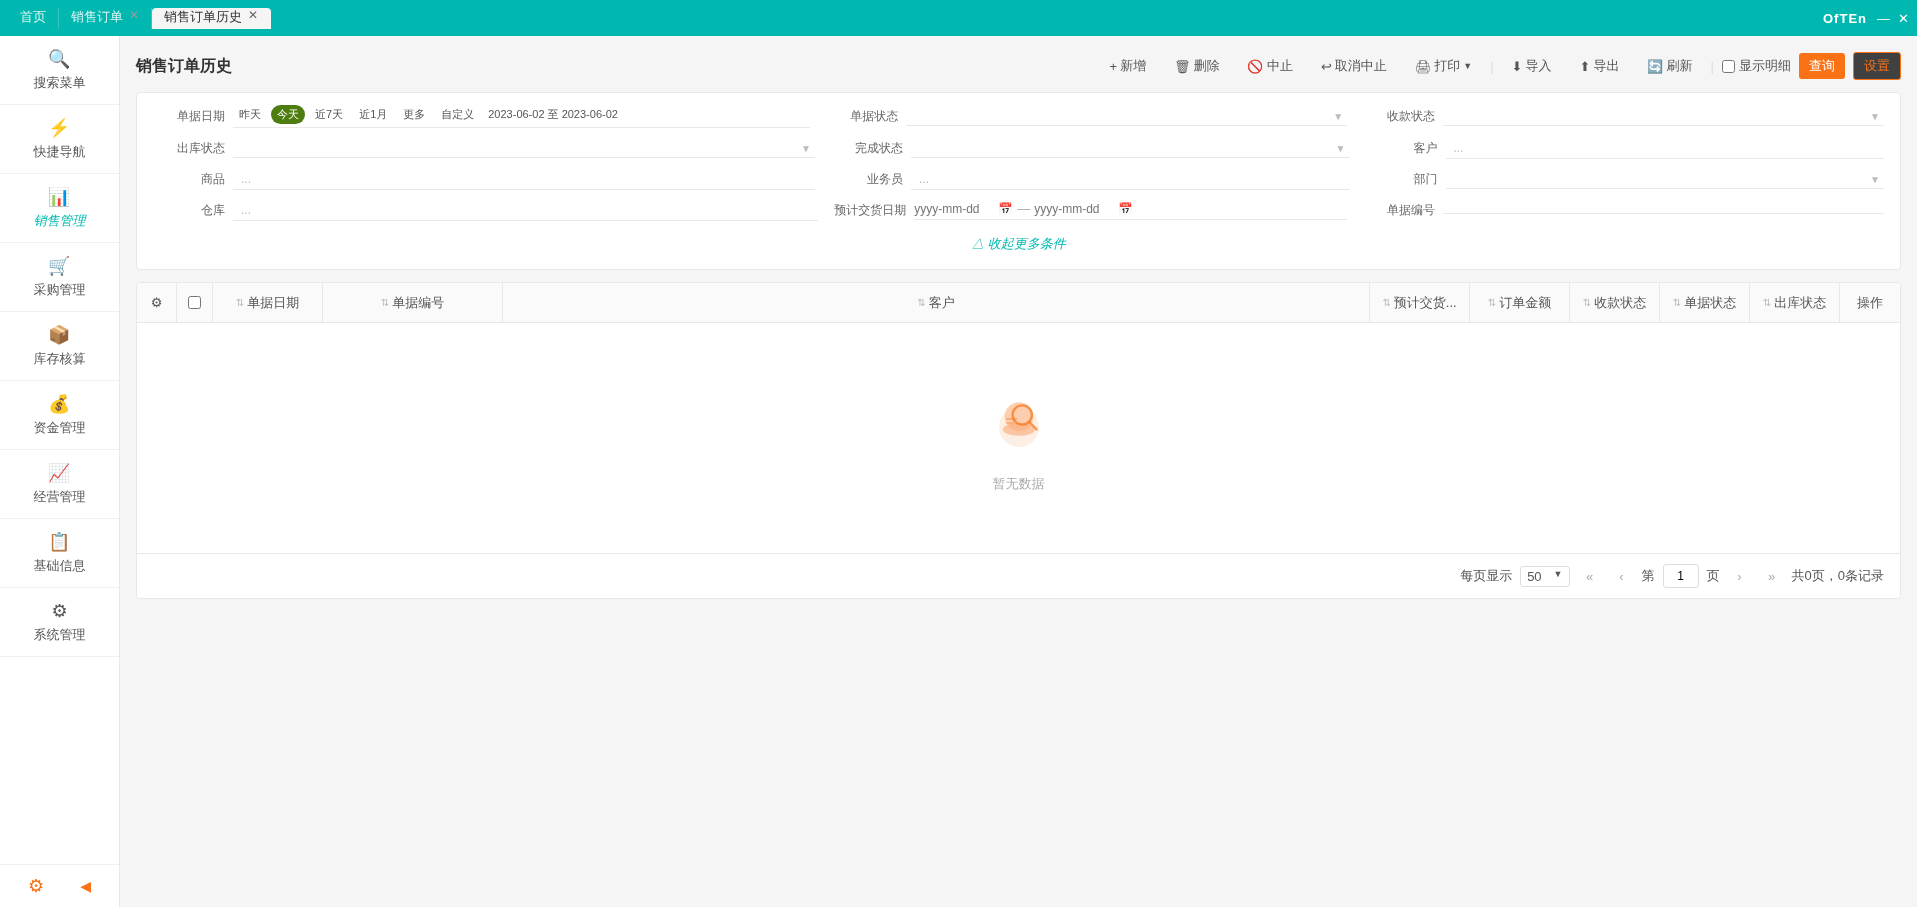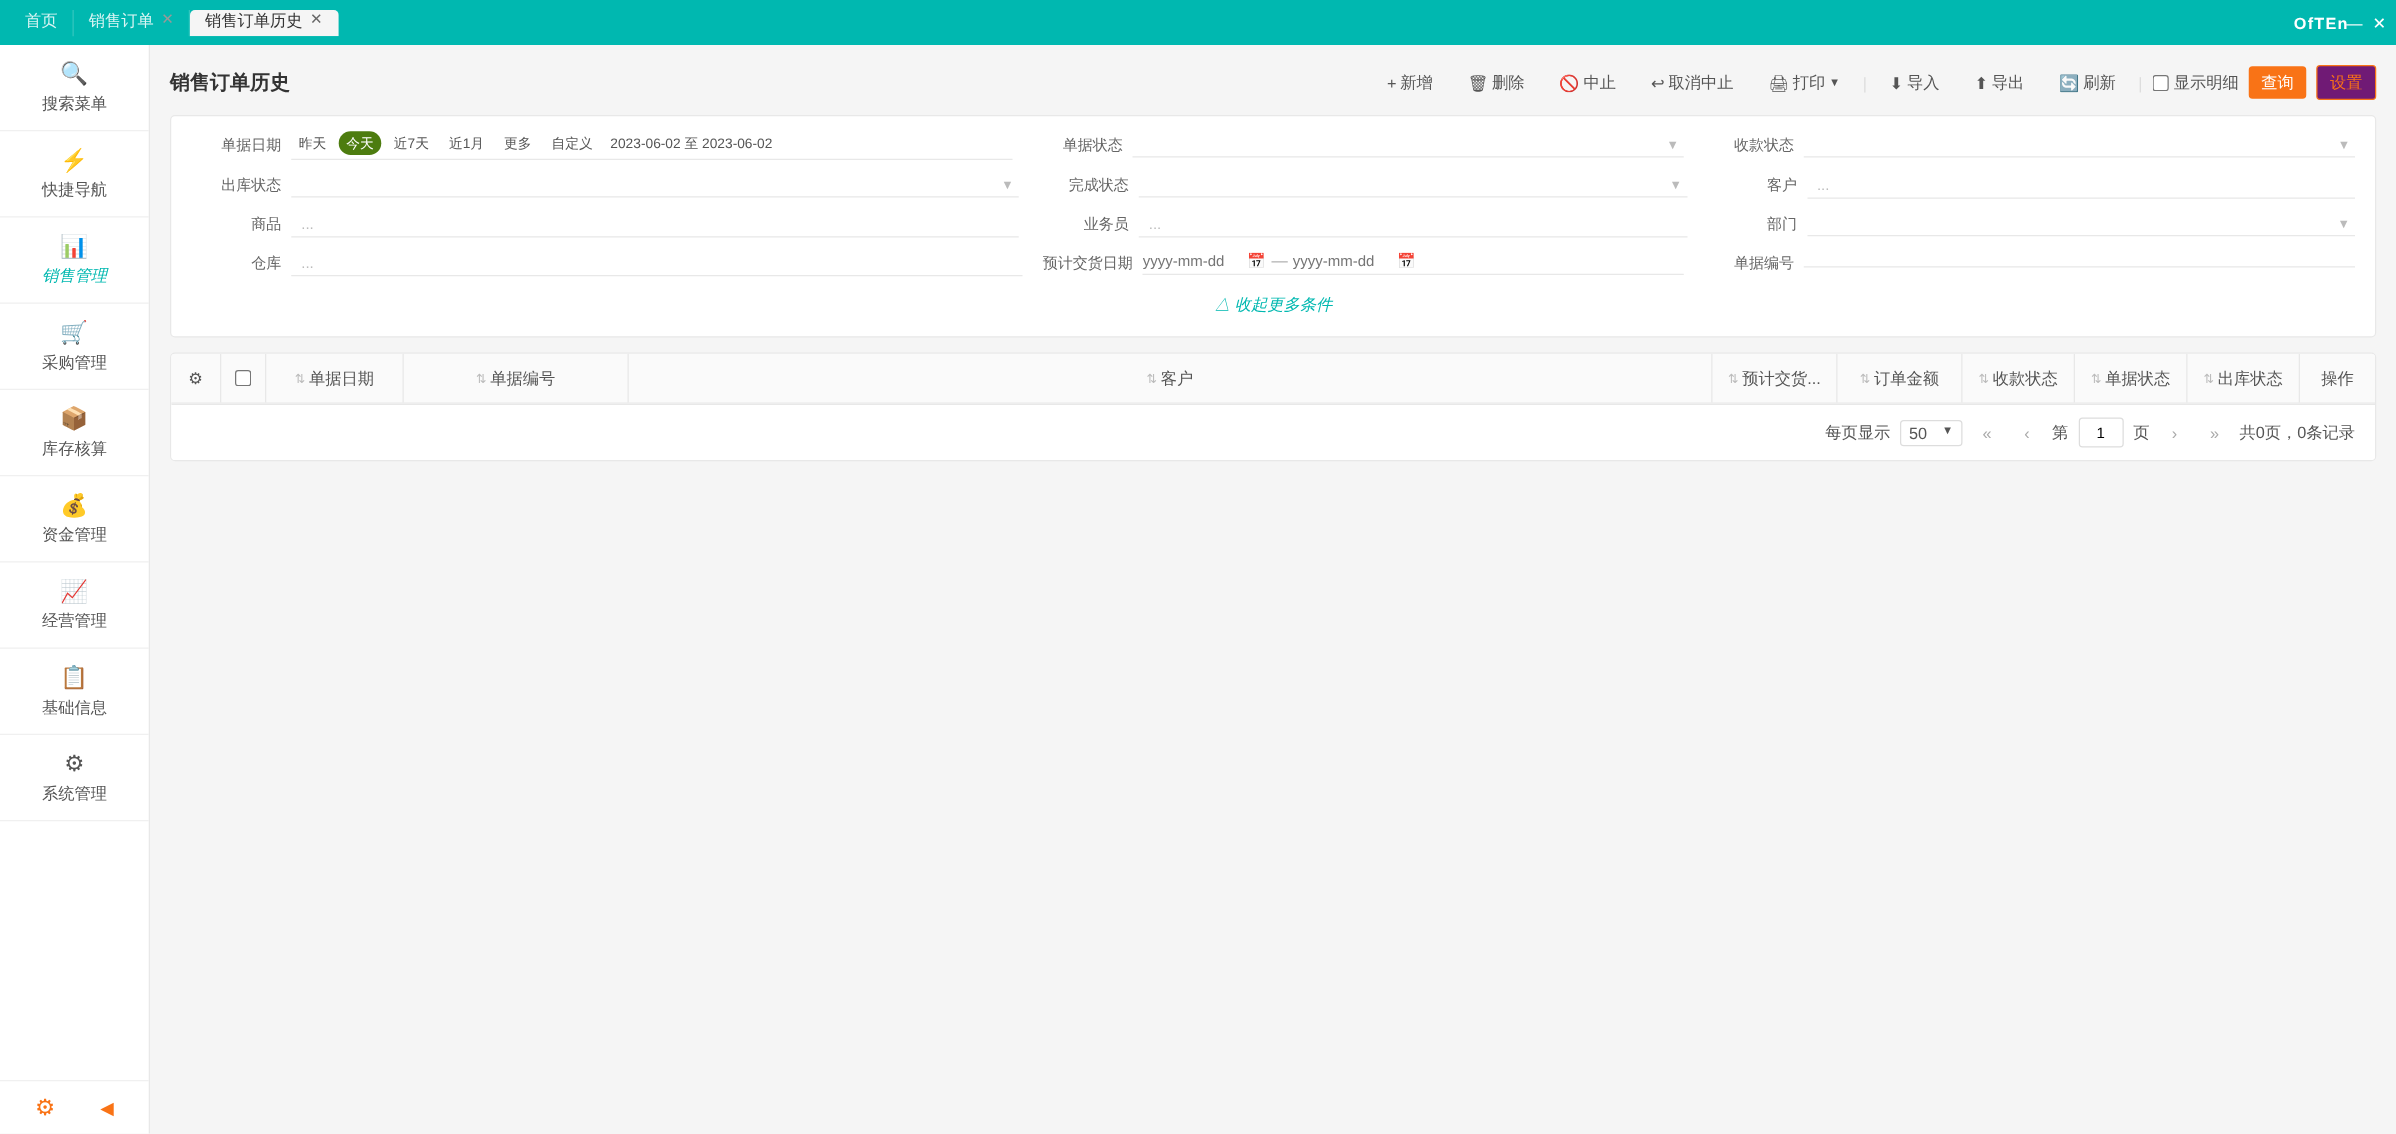--- a/index.html
+++ b/index.html
@@ -40,21 +40,21 @@
     .top-bar-right {
       position: absolute;
       right: 8px;
       display: flex;
       align-items: center;
       gap: 8px;
       color: white;
     }
     .top-bar-brand {
       position: absolute;
-      right: 38px;
+      right: 50px;
       color: white;
       font-size: 13px;
       font-weight: bold;
       letter-spacing: 1px;
     }
 
     
     .main-layout {
       display: flex;
       flex: 1;
@@ -125,21 +125,21 @@
       font-size: 12px;
       background: transparent;
       color: #555;
     }
     .btn-primary {
       background: #f97316;
       color: white;
       border-radius: 3px;
     }
     .btn-setting {
-      background: #701a75;
+      background: #404040;
       border: 1px solid #f97316;
       color: #f97316;
       border-radius: 3px;
     }
     .checkbox-label { display: flex; align-items: center; gap: 4px; color: #555; font-size: 12px; cursor: pointer; }
 
     
     .filter-panel {
       background: #fff;
       border-radius: 4px;
@@ -535,20 +535,35 @@
         </div>
         <div class="th th-outstatus">
           <span class="sort-icon">⇅</span>
           <span>出库状态</span>
         </div>
         <div class="th th-action">
           <span>操作</span>
         </div>
       </div>
 
+      <div class="empty-state">
+        <svg class="empty-svg" viewBox="0 0 100 100" xmlns="http://www.w3.org/2000/svg">
+
+          <circle cx="50" cy="55" r="25" fill="#fde8d8" opacity="0.7"></circle>
+          <circle cx="50" cy="42" r="18" fill="#fbc4a0" opacity="0.8"></circle>
+          <ellipse cx="50" cy="58" rx="20" ry="8" fill="#f9a875" opacity="0.6"></ellipse>
+
+          <circle cx="54" cy="40" r="12" fill="none" stroke="#f97316" stroke-width="3" opacity="0.7"></circle>
+          <line x1="63" y1="49" x2="72" y2="58" stroke="#f97316" stroke-width="3" stroke-linecap="round" opacity="0.7"></line>
+
+          <rect x="34" y="44" width="14" height="2" rx="1" fill="#f97316" opacity="0.5"></rect>
+          <rect x="34" y="49" width="10" height="2" rx="1" fill="#f97316" opacity="0.4"></rect>
+        </svg>
+        <span class="empty-text">暂无数据</span>
+      </div>
 
       <div class="pagination">
         <span>每页显示</span>
         <div class="page-size-select">
           <span>50</span>
           <span style="font-size:9px;">▼</span>
         </div>
         <button class="page-nav-btn">
           <span>«</span>
         </button>

